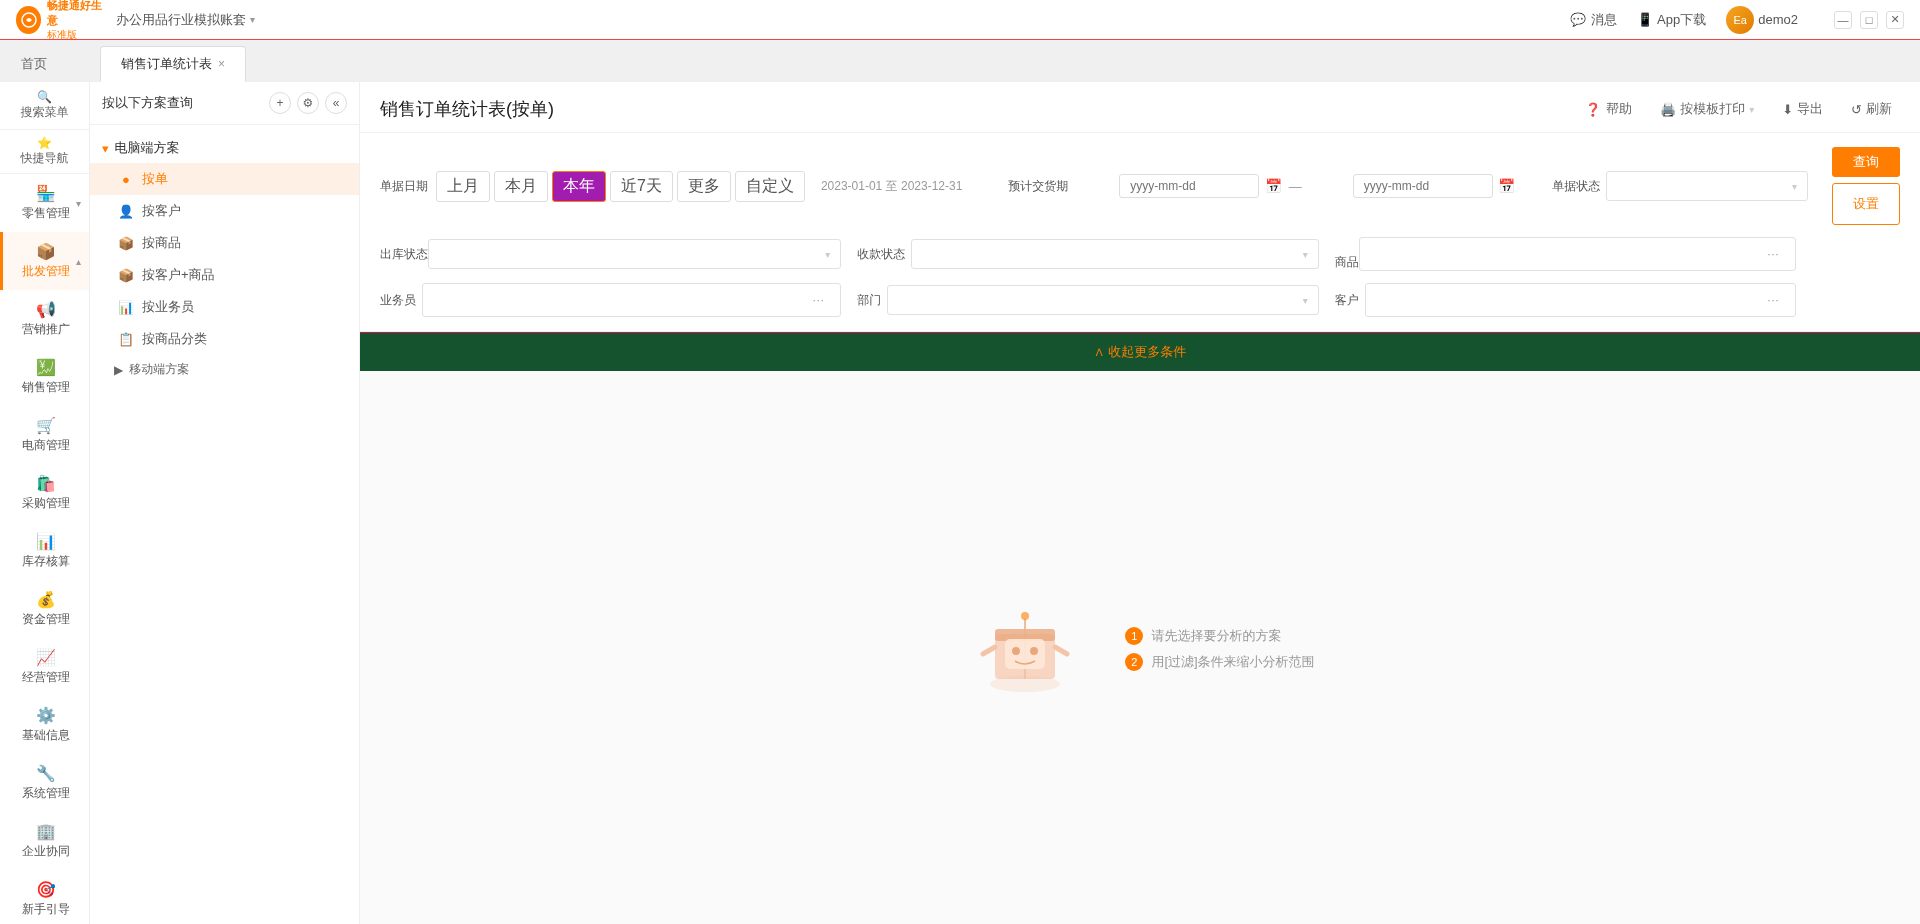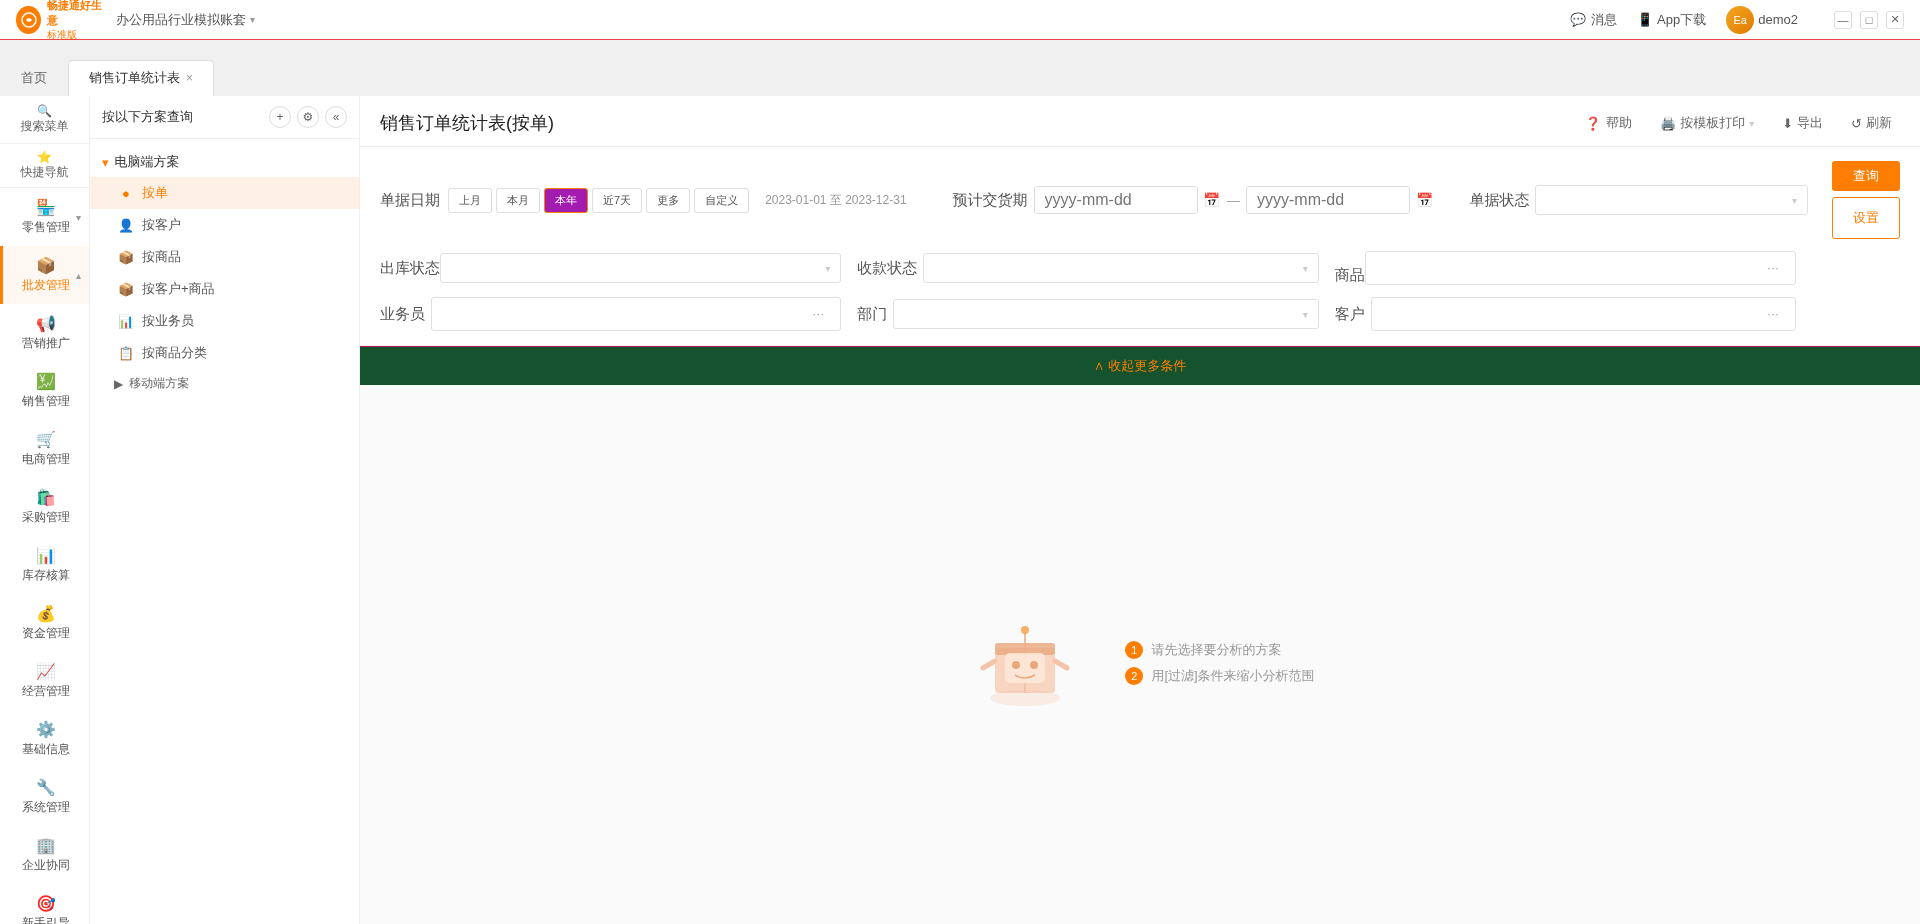--- a/index.html
+++ b/index.html
@@ -81,26 +81,27 @@
       display: flex;
       align-items: center;
       justify-content: center;
       cursor: pointer;
       font-size: 11px;
       color: #666;
     }
 
     
     .tab-bar {
-      height: 56px;
+      height: 42px;
       background: #f0f0f0;
       display: flex;
       align-items: flex-end;
       padding: 0 12px 0 0;
       border-bottom: none;
+      gap: 32px;
     }
     .tab-item {
       height: 36px;
       padding: 0 20px;
       display: flex;
       align-items: center;
       gap: 6px;
       cursor: pointer;
       font-size: 13px;
       color: #666;
@@ -306,45 +307,46 @@
       display: flex;
       align-items: center;
       gap: 16px;
       margin-bottom: 12px;
     }
     .filter-row:last-child { margin-bottom: 0; }
     .date-btn {
       padding: 4px 10px;
       border: 1px solid #ddd;
       border-radius: 3px;
-      font-size: 11px;
+      font-size: 16px;
       color: #555;
       cursor: pointer;
       background: #fff;
       white-space: nowrap;
     }
     .date-btn.active {
       background: #a21caf;
       border-color: #ff7d00;
       color: #fff;
     }
     .date-input-group {
       display: flex;
       align-items: center;
       gap: 6px;
     }
     .date-input {
       border: 1px solid #ddd;
       border-radius: 3px;
       padding: 4px 10px;
-      font-size: 16px;
+      font-size: 12px;
       color: #999;
-      width: 164px;
+      width: 140px;
       outline: none;
       cursor: pointer;
+      margin-left: 45px;
     }
     .date-sep { color: #999; }
     .cal-icon { color: #ccc; font-size: 14px; cursor: pointer; }
     .select-arrow { color: #ccc; font-size: 10px; }
     .more-btn {
       font-size: 12px;
       color: #999;
       cursor: pointer;
       padding: 4px 6px;
     }
@@ -429,21 +431,21 @@
       align-items: center;
       justify-content: center;
       flex-shrink: 0;
     }
     .filter-cell {
       display: flex;
       align-items: center;
       gap: 8px;
     }
     .filter-cell-label {
-      font-size: 15px;
+      font-size: 12px;
       color: #555;
       white-space: nowrap;
       flex-shrink: 0;
     }
     .filter-cell-input {
       flex: 1;
       border: 1px solid #e0e0e0;
       border-radius: 3px;
       padding: 5px 10px;
       font-size: 12px;

